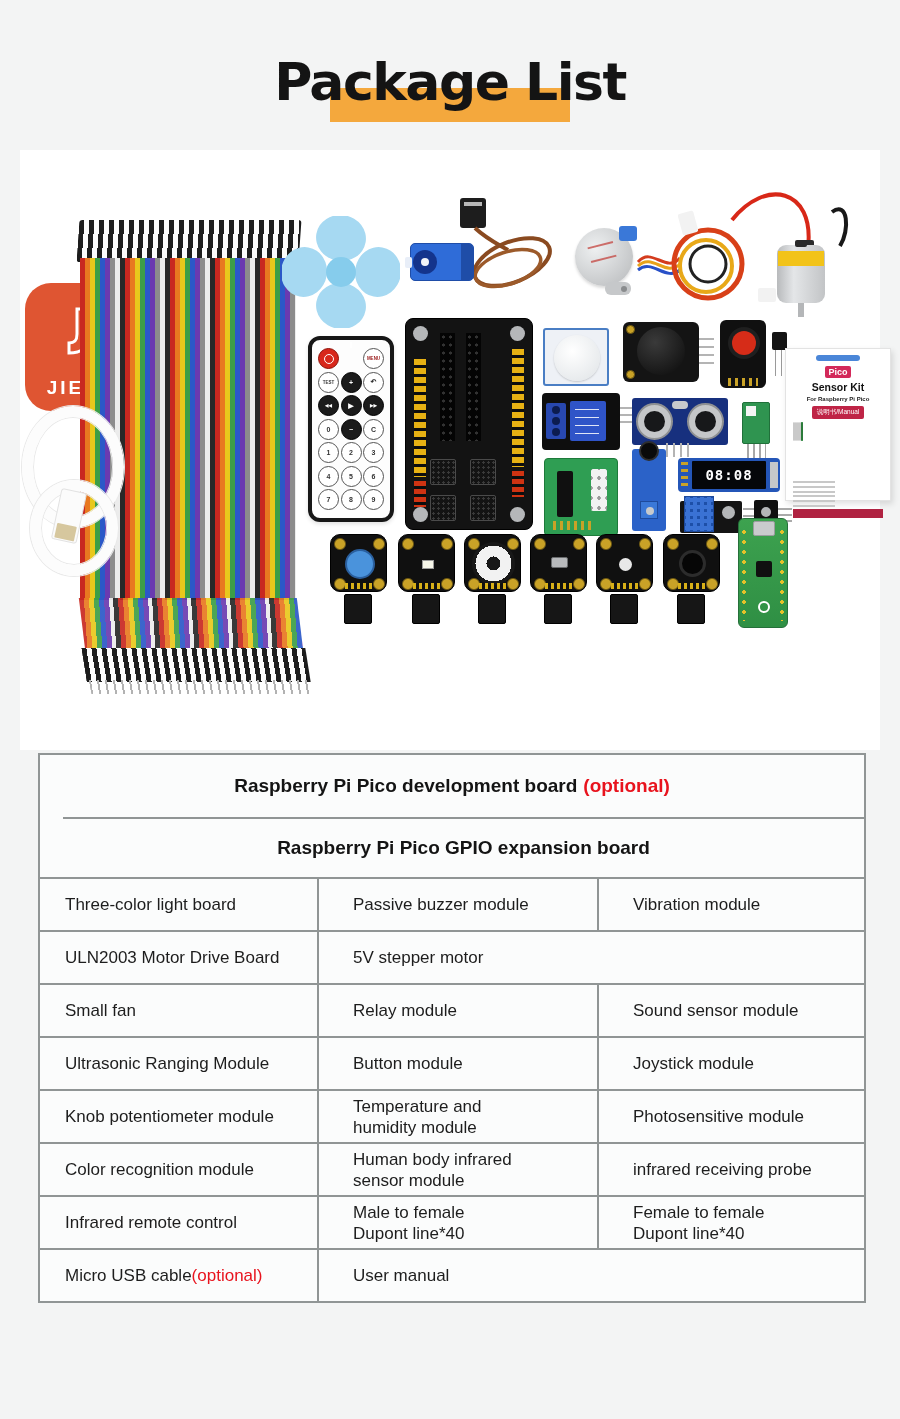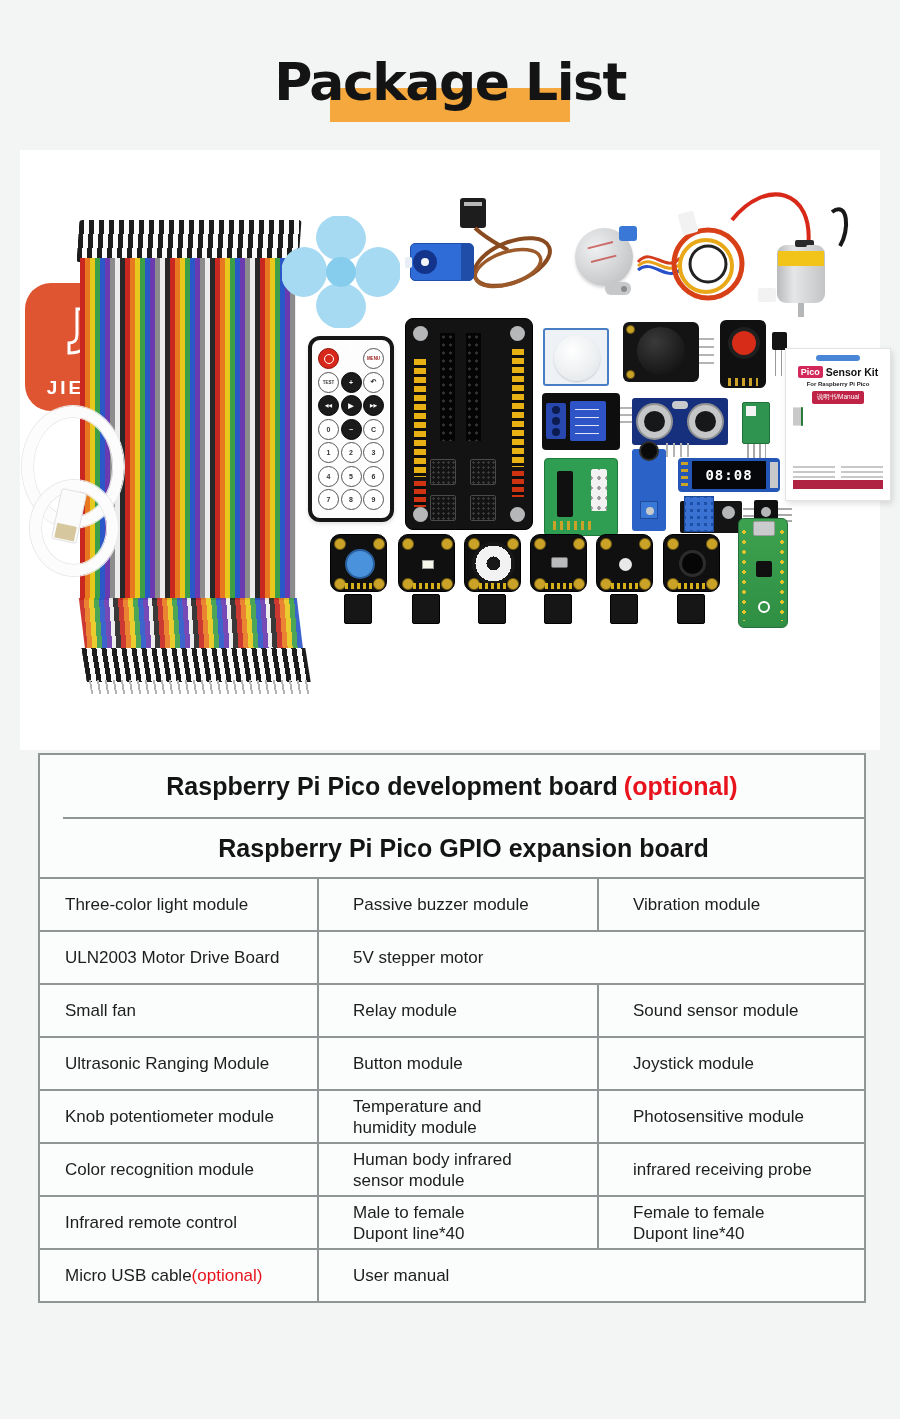--- a/index.html
+++ b/index.html
@@ -118,21 +118,21 @@
   #knobpot .pins{left:8px;top:58px;width:30px;height:8px;
                  background:repeating-linear-gradient(90deg,#c9a227 0 3px,transparent 3px 7px);}
 
   #irprobe{left:752px;top:182px;width:15px;height:18px;background:#141414;border-radius:2px;}
   #irprobe .legs{left:3px;top:18px;width:10px;height:26px;
                  background:repeating-linear-gradient(90deg,#9a9a9a 0 1.5px,transparent 1.5px 6px);}
 
   
   #manual{left:765px;top:198px;width:106px;height:153px;background:#fff;border:1px solid #e3e3e3;
           box-shadow:2px 3px 6px rgba(0,0,0,.12);padding:6px 7px;}
-  #manual *{position:static;}
+  #manual *{position:static;flex-direction:column;}
   .man-logo{width:44px;height:6px;margin:0 auto 5px;background:#4a86d8;border-radius:3px;position:relative;}
   .man-logo i{position:absolute;right:-7px;top:1px;width:5px;height:5px;background:#d8302a;border-radius:50%;}
   .man-title-row{display:flex;justify-content:center;align-items:center;gap:3px;}
   .man-pico{background:#d3295a;color:#fff;font-size:9px;font-weight:bold;padding:1px 3px;border-radius:2px;}
   .man-kit{font-size:10.5px;font-weight:bold;color:#101010;}
   .man-sub{text-align:center;font-size:6px;font-weight:bold;color:#222;margin-top:3px;}
   .man-badge{width:52px;margin:4px auto 0;background:#bf2446;color:#fff;font-size:6.5px;
              text-align:center;padding:2px 0;border-radius:2px;}
   .man-art{position:relative;height:56px;margin-top:4px;}
   .man-art i{position:absolute;border:1px solid #c9c9c9;border-radius:2px;background:#fafafa;}
@@ -225,21 +225,21 @@
         border-radius:6px;border:1px solid #25703a;}
   #pico .pl,#pico .pr{top:8px;width:8px;height:94px;
         background-image:radial-gradient(circle,#e6c229 1.7px,transparent 2.1px);background-size:8px 10px;}
   #pico .pl{left:1px;} #pico .pr{right:1px;}
   #pico .usb{left:14px;top:2px;width:22px;height:15px;background:#c9cbcd;border:1px solid #9a9c9e;border-radius:2px;}
   #pico .chip{left:17px;top:42px;width:16px;height:16px;background:#101010;border-radius:2px;}
   #pico .rasp{left:19px;top:82px;width:12px;height:12px;border:2px solid #fff;border-radius:50%;}
 
   
   #pkg-table{position:absolute;left:38px;top:753px;width:824px;border:2px solid #909595;background:#fbfcfc;}
-  .th{display:flex;align-items:center;justify-content:center;font-weight:bold;font-size:25px;color:#141414;}
+  .th{display:flex;align-items:center;justify-content:center;font-weight:bold;font-size:19px;color:#141414;}
   .th1{height:62px;}
   .th2{height:58px;border-top:2px solid #909595;margin-left:23px;}
   .tr{display:grid;grid-template-columns:277px 280px 1fr;border-top:2px solid #909595;height:51px;}
   .td{display:flex;align-items:center;font-size:17px;line-height:21px;color:#1d1d1d;white-space:pre-line;}
   .td.c1{padding-left:25px;}
   .td.c2,.td.c3{border-left:2px solid #909595;padding-left:34px;}
   .red{color:#e8131d;}
   .th1 .red{margin-left:6px;}
 </style>
 </head>
@@ -531,21 +531,21 @@
   </div>
 
   <div id="pkg-table">
     <div class="th th1">
       <span>Raspberry Pi Pico development board</span>
       <span class="red">(optional)</span>
     </div>
     <div class="th th2">Raspberry Pi Pico GPIO expansion board</div>
 
     <div class="tr">
-      <div class="td c1">Three-color light module</div>
+      <div class="td c1">Three-color light board</div>
       <div class="td c2">Passive buzzer module</div>
       <div class="td c3">Vibration module</div>
     </div>
     <div class="tr">
       <div class="td c1">ULN2003 Motor Drive Board</div>
       <div class="td c2">5V stepper motor</div>
     </div>
     <div class="tr">
       <div class="td c1">Small fan</div>
       <div class="td c2">Relay module</div>

